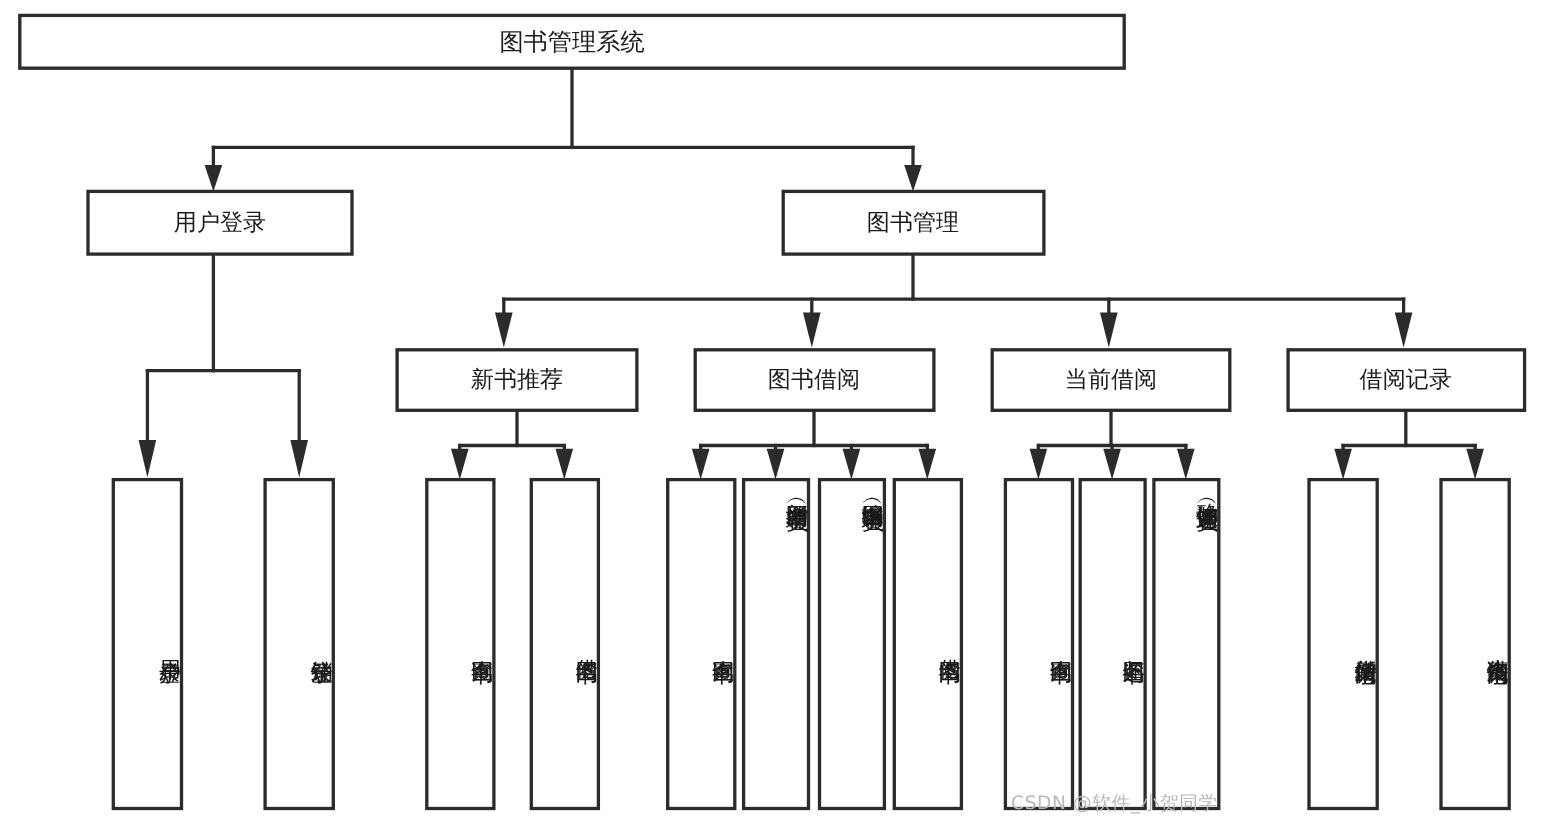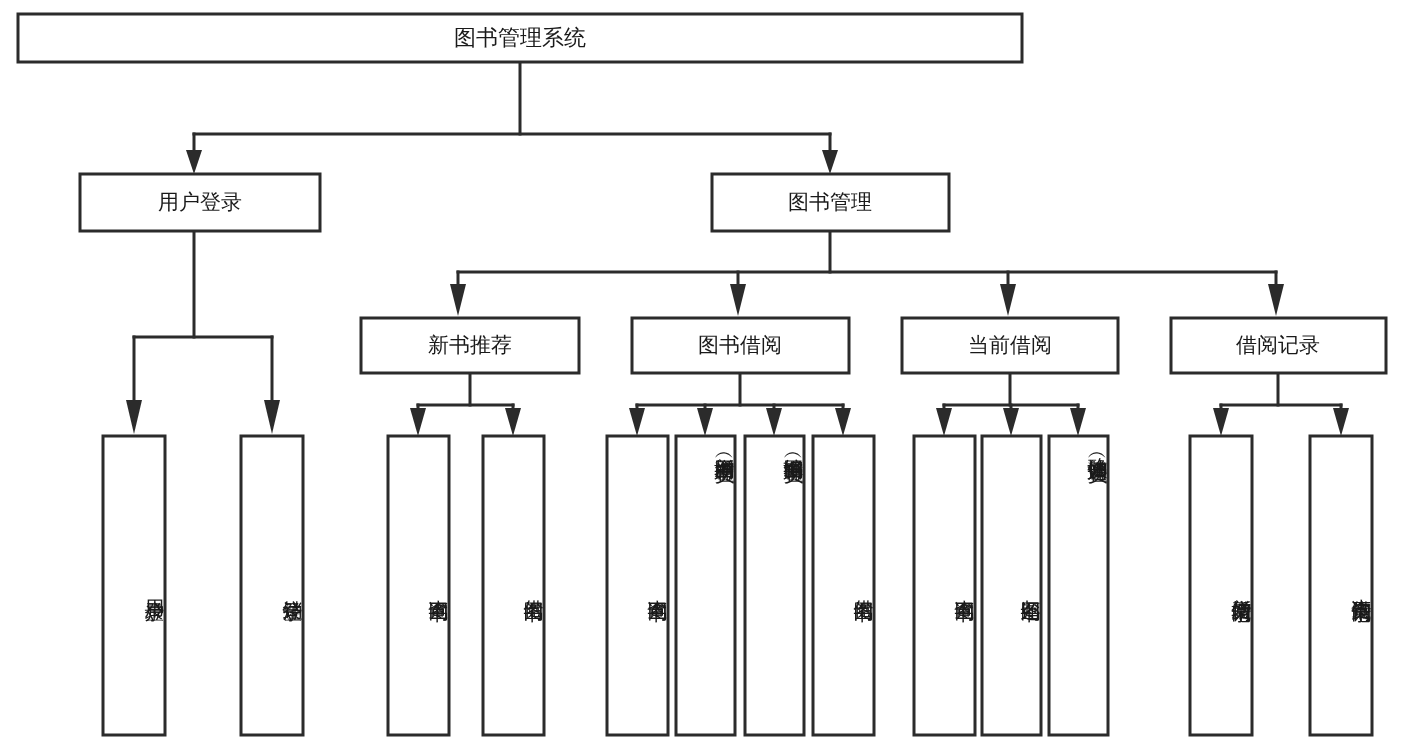--- a/index.html
+++ b/index.html
@@ -217,13 +217,14 @@
   <div class="vlabel" style="left: 745px; top: 436px; width: 59px; height: 299px; justify-content: flex-start; padding-top: 6px;">编辑图书（管理员）</div>
   <div class="vlabel" style="left: 813px; top: 436px; width: 61px; height: 299px; justify-content: center; padding-top: 0px;">借阅图书</div>
 
   <div class="vlabel" style="left: 914px; top: 436px; width: 61px; height: 299px; justify-content: center; padding-top: 0px;">查询图书</div>
   <div class="vlabel" style="left: 982px; top: 436px; width: 59px; height: 299px; justify-content: center; padding-top: 0px;">归还图书</div>
   <div class="vlabel" style="left: 1049px; top: 436px; width: 59px; height: 299px; justify-content: flex-start; padding-top: 6px;">确认归还（管理员）</div>
 
   <div class="vlabel" style="left: 1190px; top: 436px; width: 62px; height: 299px; justify-content: center; padding-top: 0px;">新增借阅记录</div>
   <div class="vlabel" style="left: 1310px; top: 436px; width: 62px; height: 299px; justify-content: center; padding-top: 0px;">查询借阅记录</div>
 
+  <div class="watermark">CSDN @软件_小贺同学</div>
 </div>
 
 </body></html>

